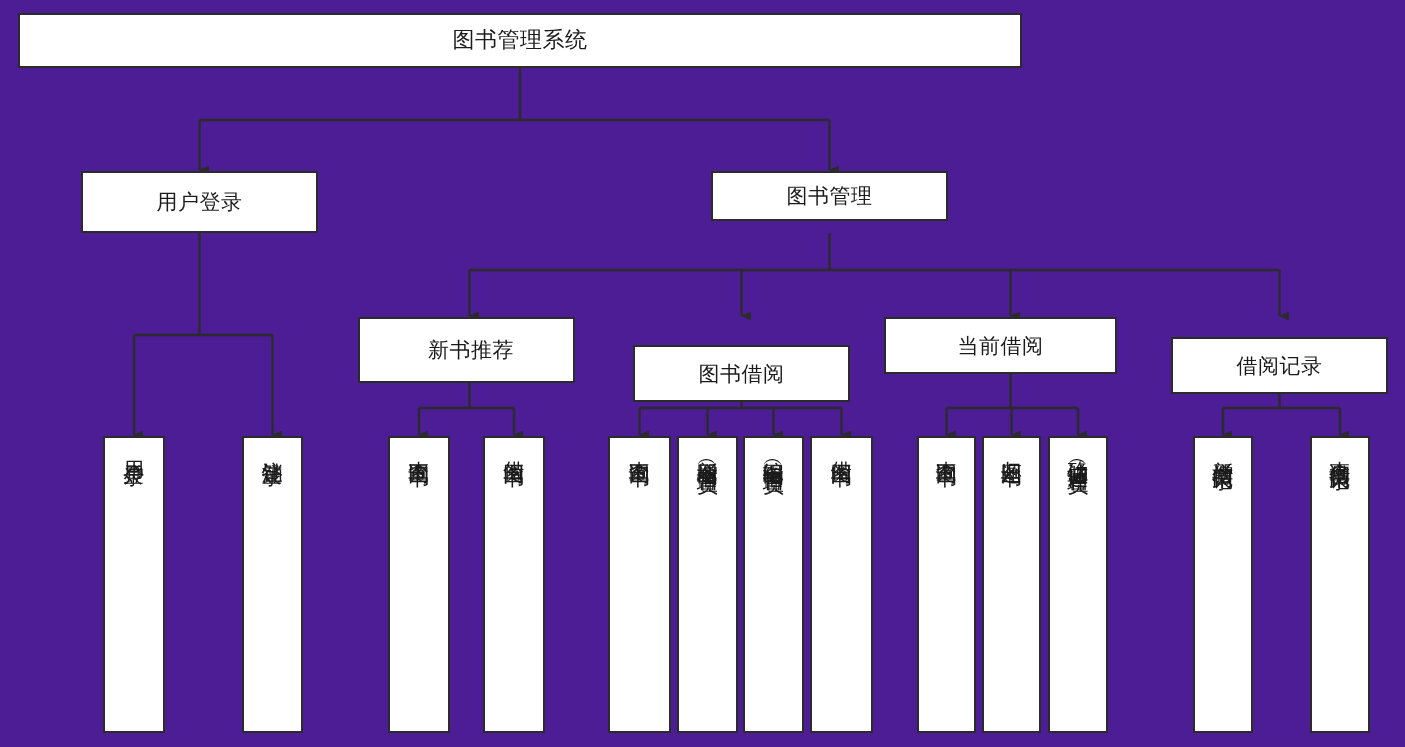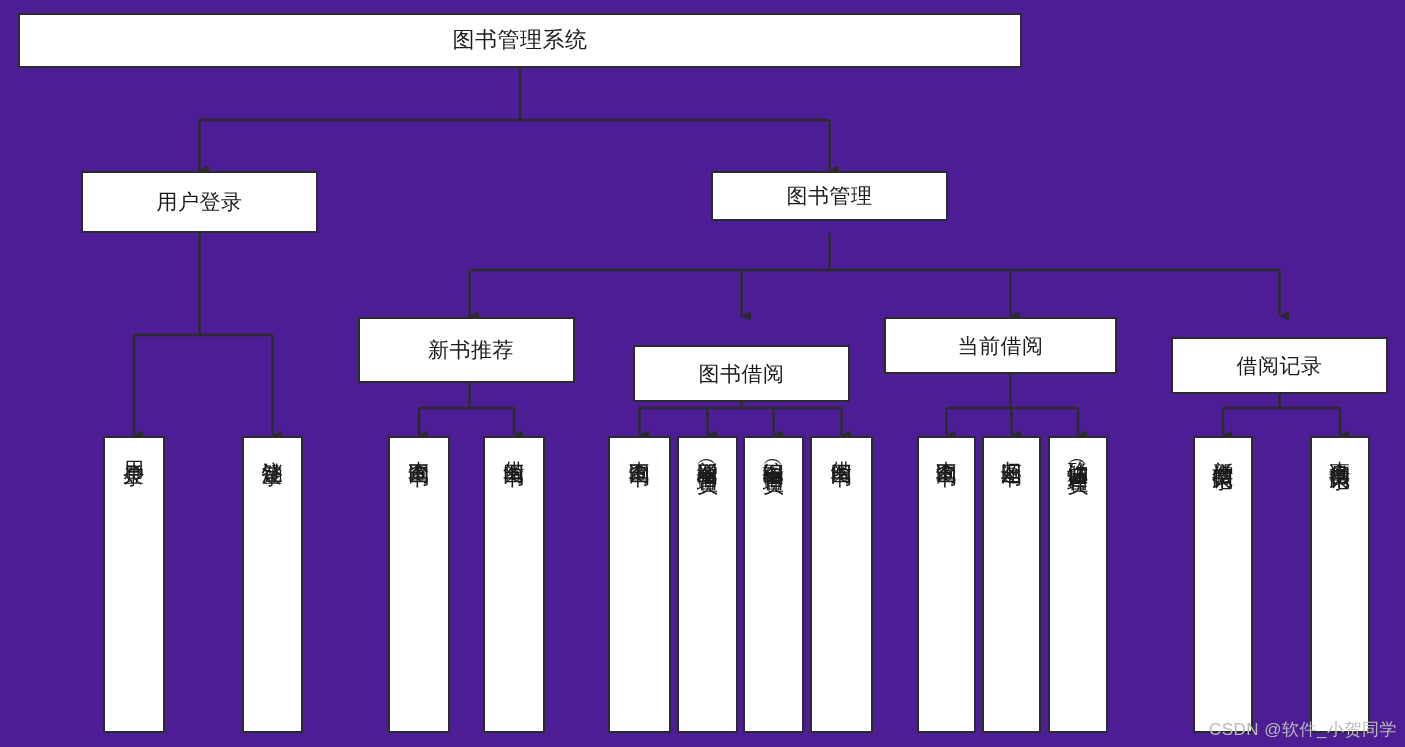--- a/index.html
+++ b/index.html
@@ -169,14 +169,13 @@
         <span class="node-label">确认归还（管理员）</span>
       </div>
       <div class="node leaf" style="left: 1193px; top: 436px; width: 60px; height: 297px;">
         <span class="node-label">新增借阅记录</span>
       </div>
       <div class="node leaf" style="left: 1310px; top: 436px; width: 60px; height: 297px;">
         <span class="node-label">查询借阅记录</span>
       </div>
     </div>
 
-  <div class="watermark">CSDN @软件_小贺同学</div>
 </div>
 
 </body></html>

